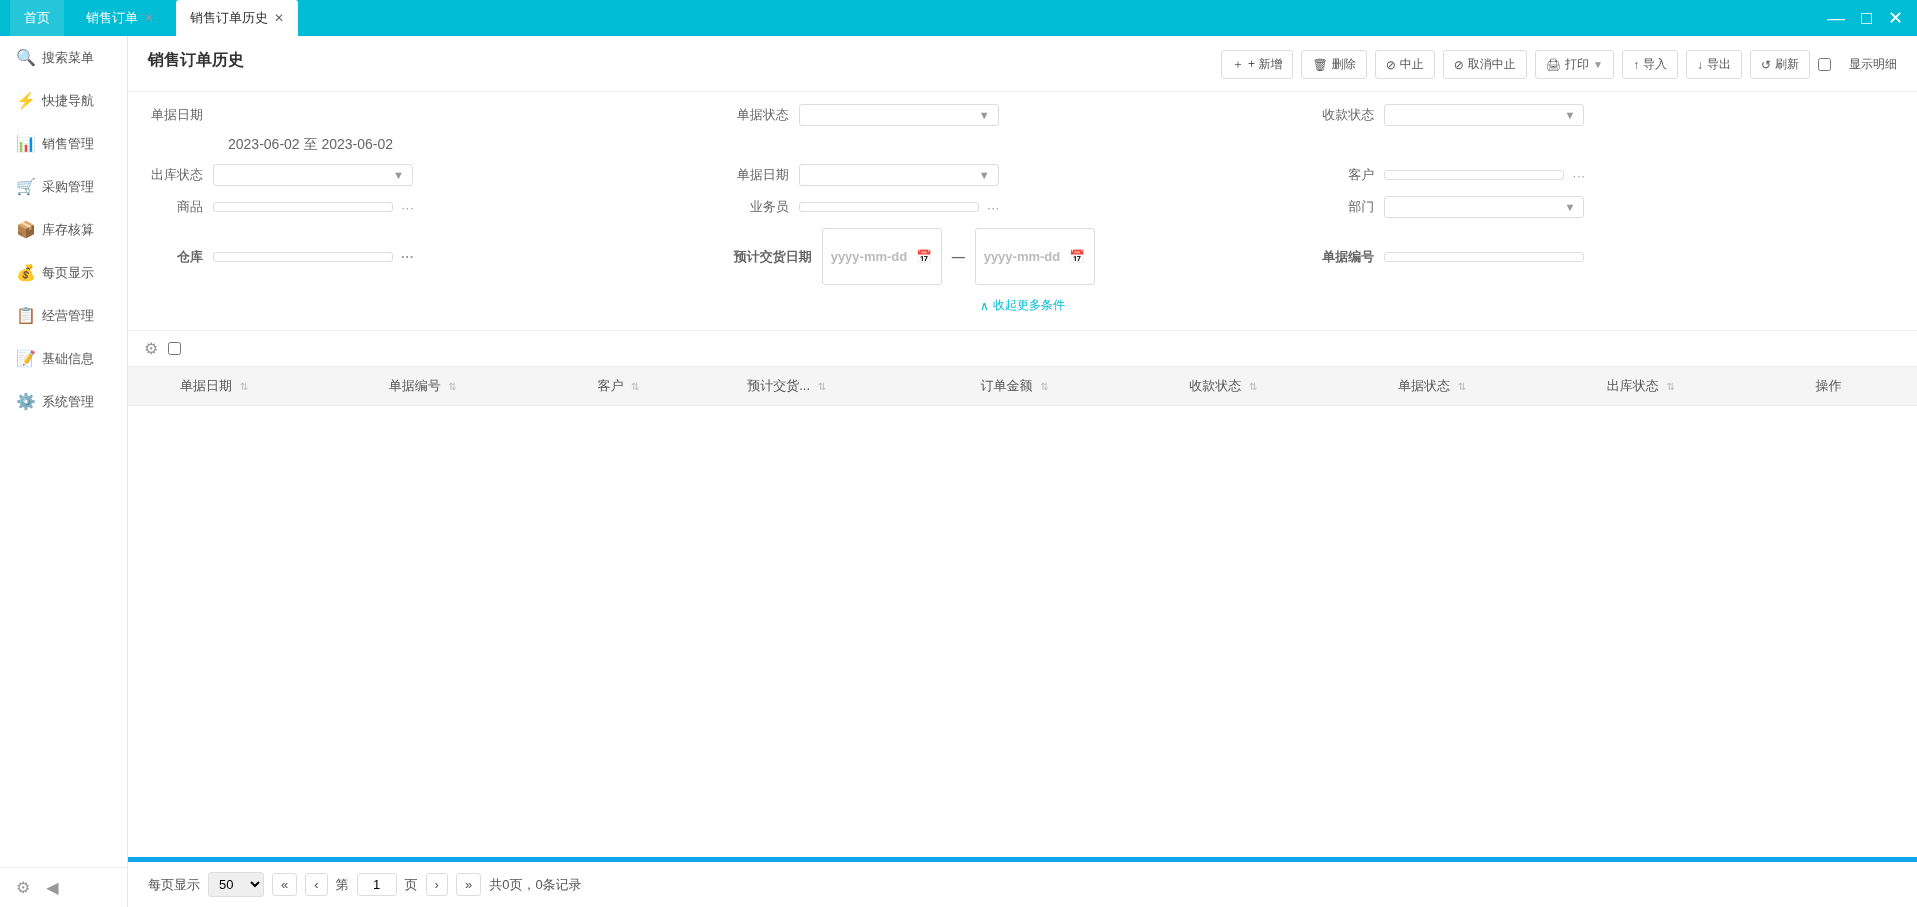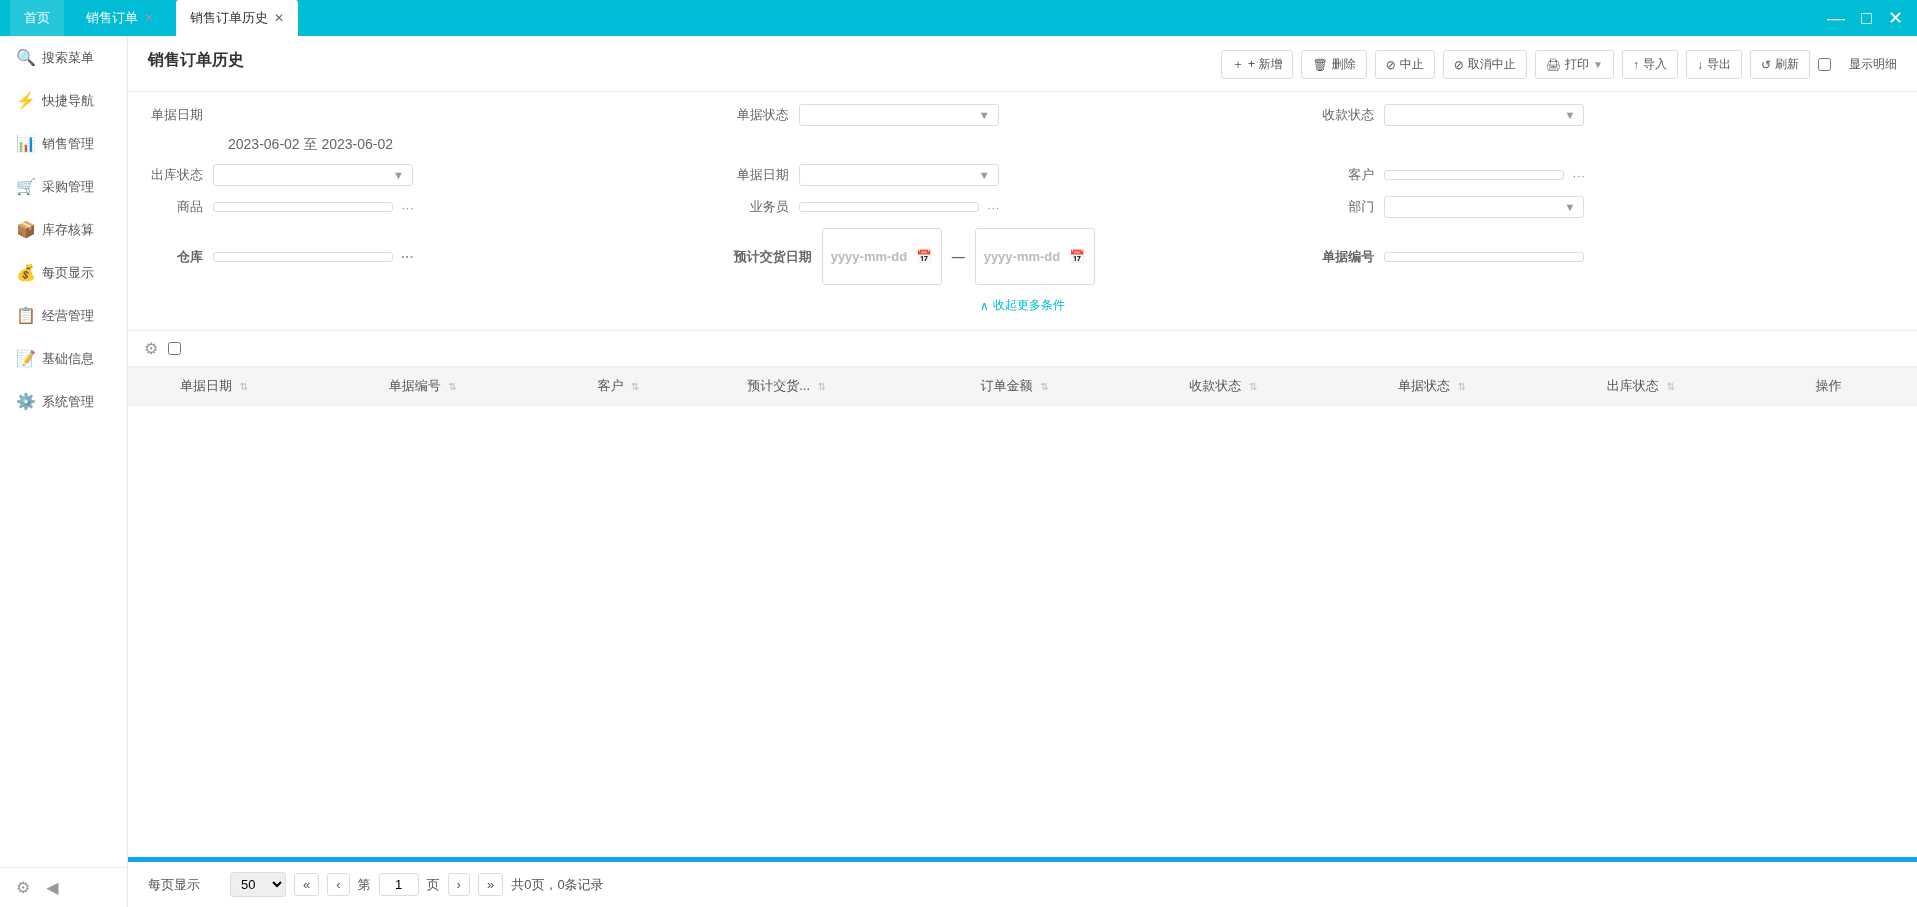--- a/index.html
+++ b/index.html
@@ -60,21 +60,21 @@
     th .sort-icon { font-size: 10px; color: #bbb; margin-left: 4px; }
     .checkbox-cell { width: 40px; text-align: center; }
 
     
     .empty-state { display: flex; flex-direction: column; align-items: center; justify-content: center; padding: 60px 20px; }
     .empty-icon { width: 100px; height: 100px; margin-bottom: 16px; position: relative; }
     .empty-text { color: #aaa; font-size: 14px; }
 
     
     .pagination { display: flex; align-items: center; padding: 10px 20px; background: #fff; border-top: 5px solid #0ea5e9; gap: 8px; font-size: 13px; color: #555; }
-    .pagination select { border: 1px solid #ddd; padding: 3px 6px; border-radius: 3px; font-size: 13px; margin-left: 22px; }
+    .pagination select { border: 1px solid #ddd; padding: 3px 6px; border-radius: 3px; font-size: 13px; }
     .pagination-btn { border: 1px solid #ddd; background: #fff; padding: 3px 8px; border-radius: 3px; cursor: pointer; color: #555; font-size: 13px; }
     .page-input { border: 1px solid #ddd; width: 40px; text-align: center; padding: 3px; border-radius: 3px; font-size: 13px; }
 
     
     input[type=checkbox] { cursor: pointer; }
     .filter-item { display: flex; align-items: center; }
     .filter-item .filter-label { min-width: 65px; }
     .filter-item .filter-control { flex: 1; }
 
     .wide-select { min-width: 200px; }

